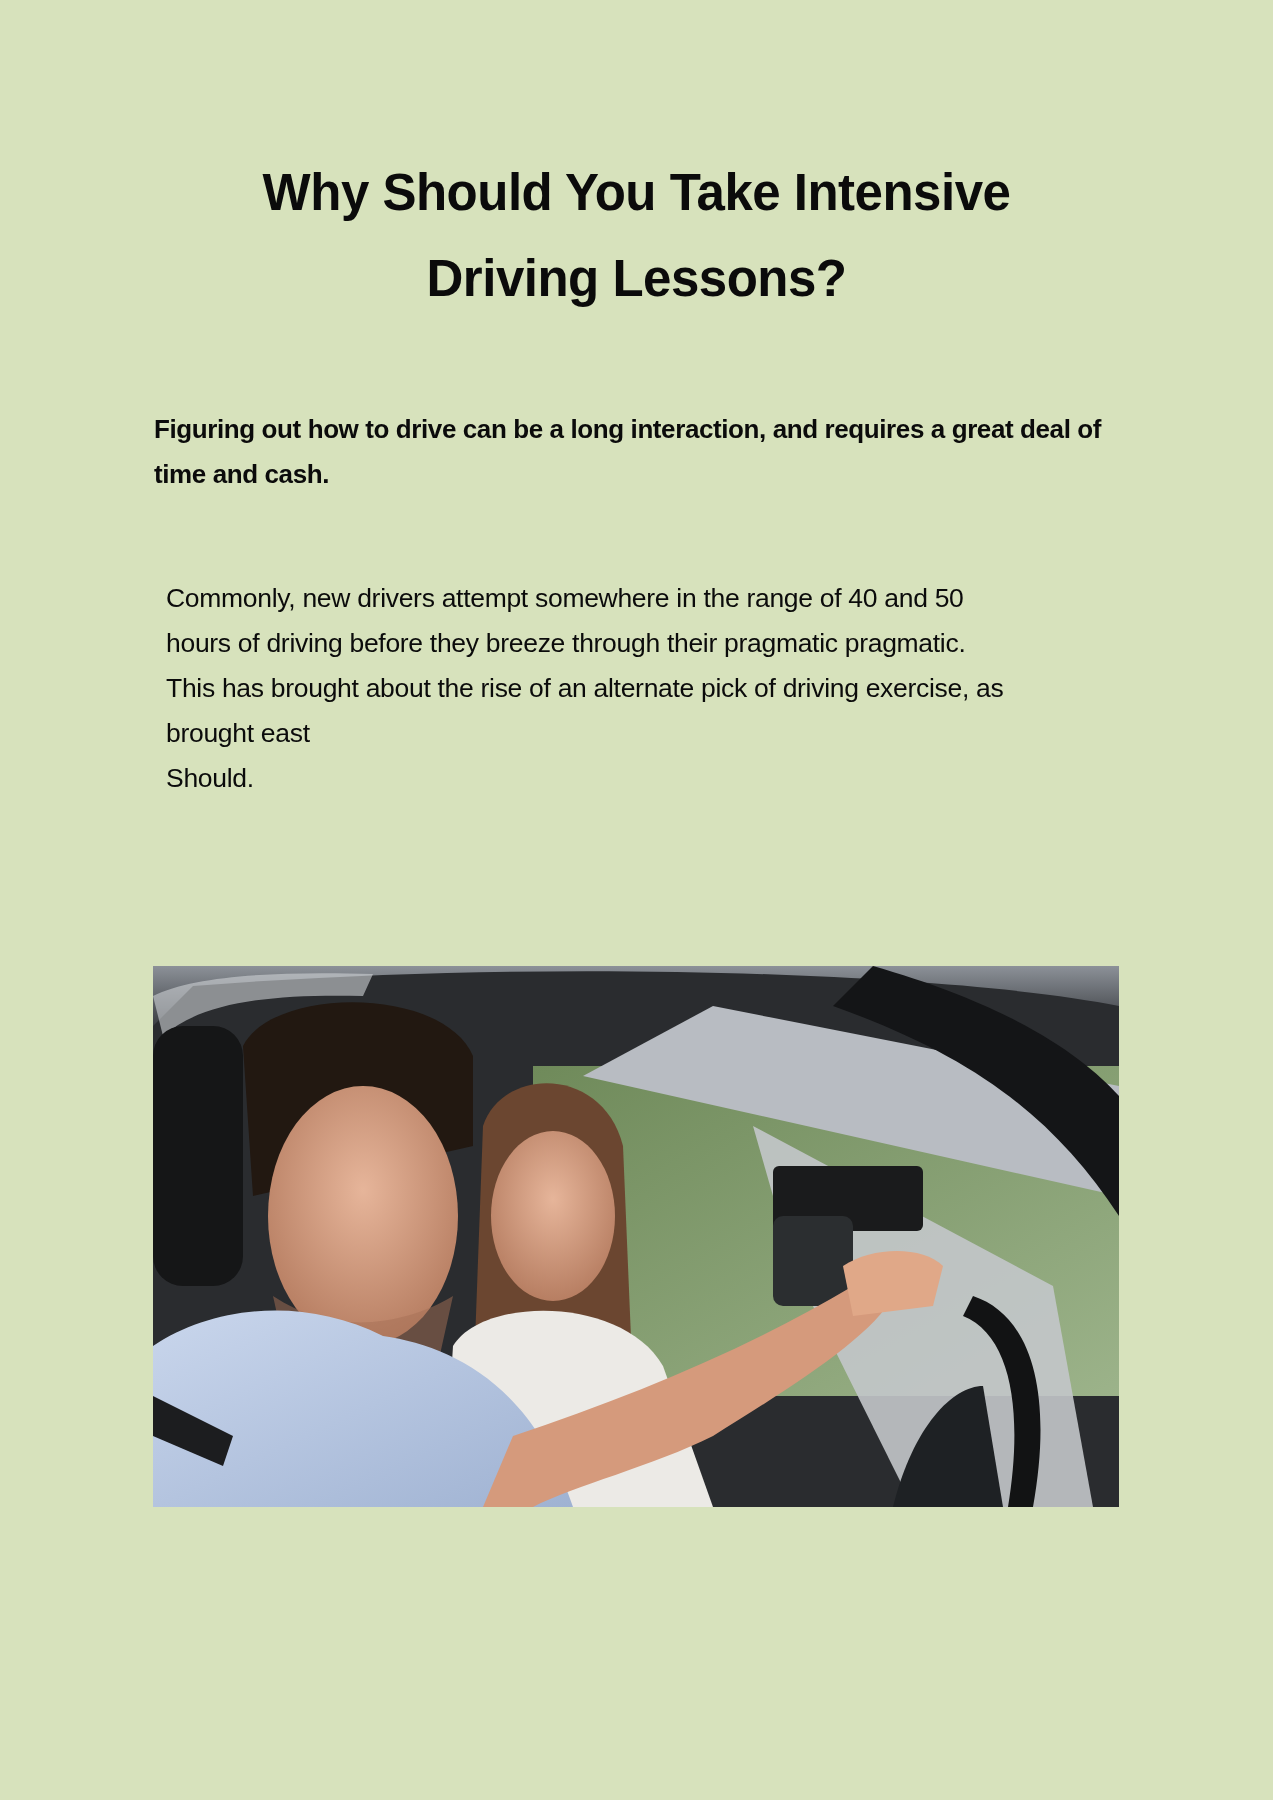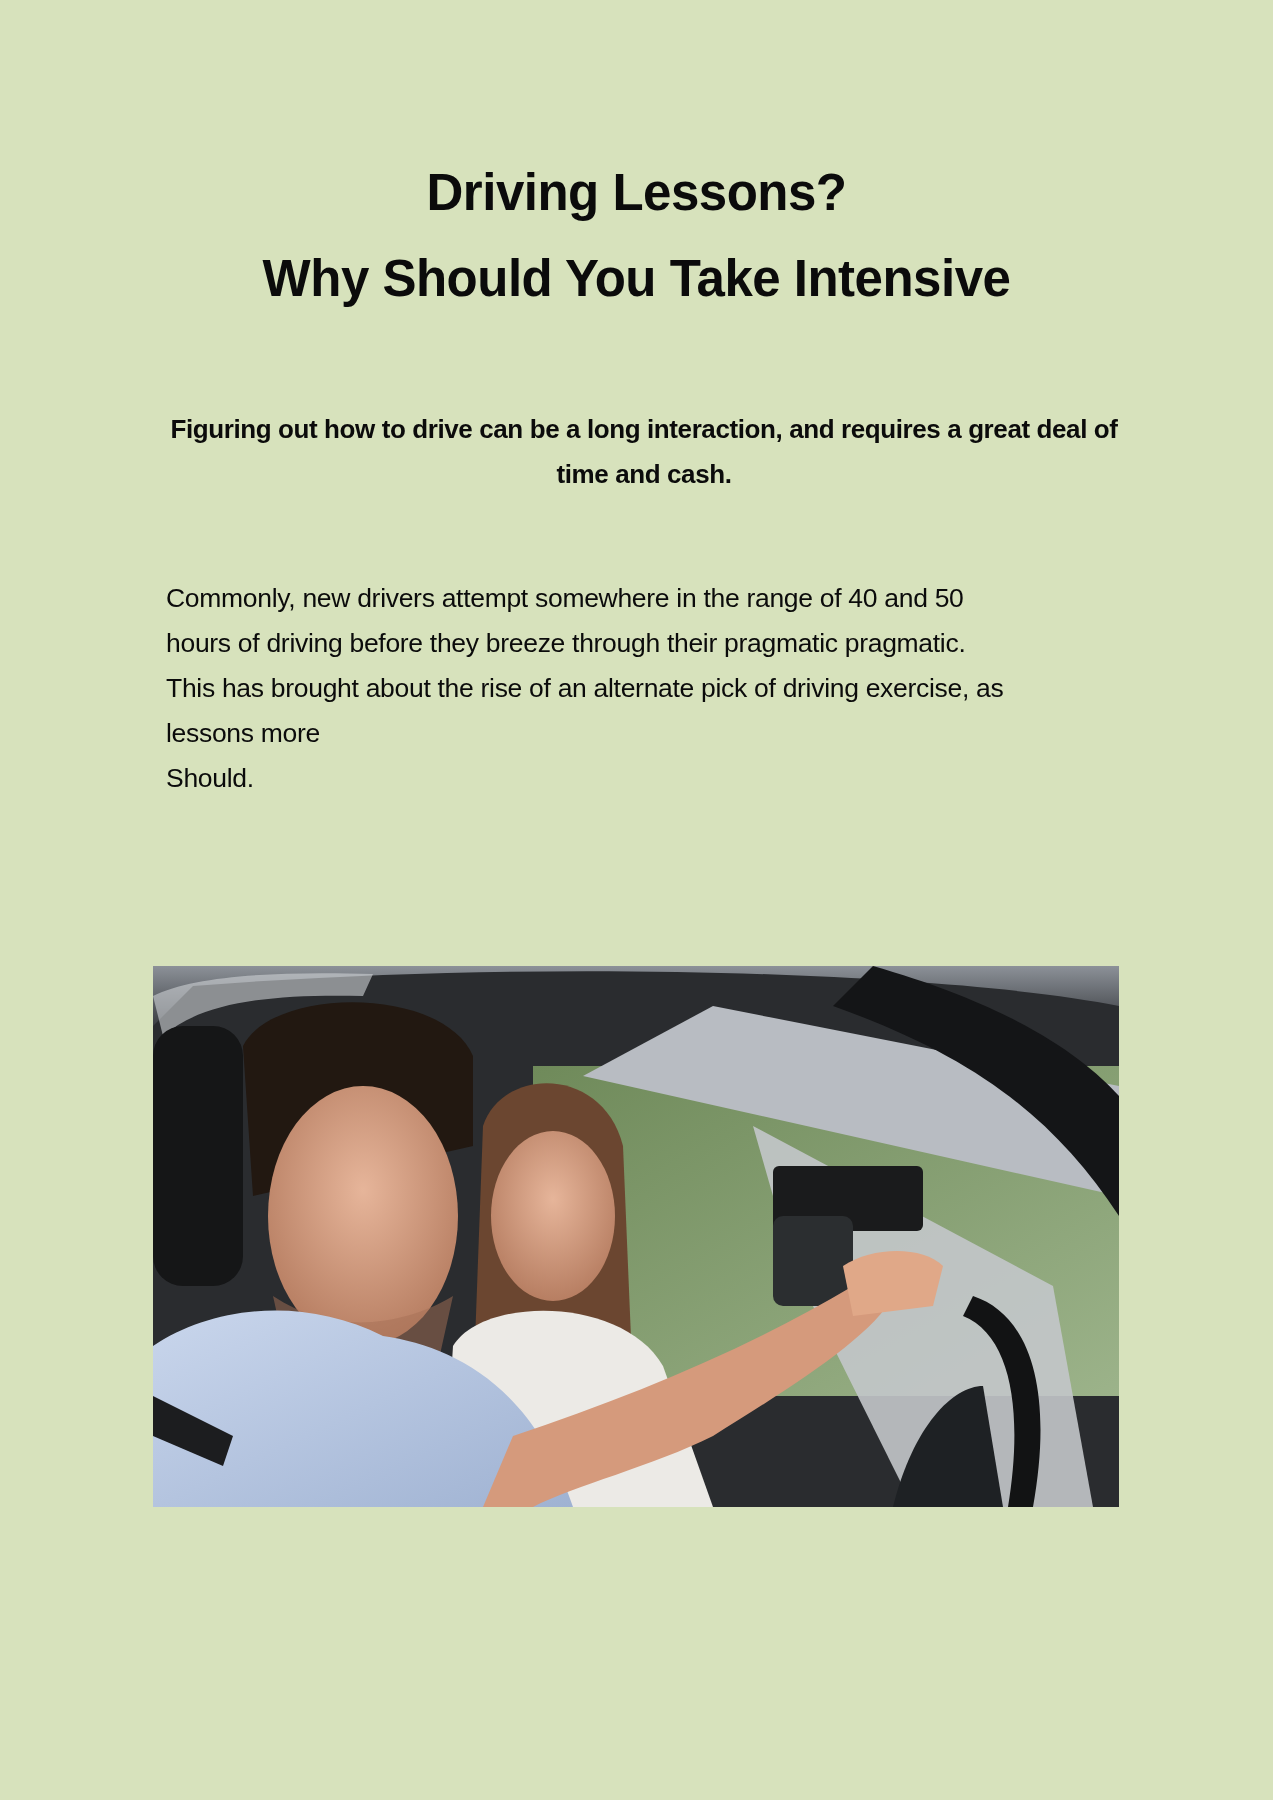--- a/index.html
+++ b/index.html
@@ -21,21 +21,20 @@
       margin: 0;
     }
     .title span { display: block; }
     .lead {
       position: absolute; left: 154px; top: 407px; width: 980px;
       font-weight: bold;
       font-size: 26px;
       line-height: 45px;
       letter-spacing: -0.4px;
       margin: 0;
-      text-align: center;
     }
     .body {
       position: absolute; left: 154px; top: 564px; width: 990px;
       font-size: 26.5px;
       line-height: 45px;
       letter-spacing: -0.3px;
       margin: 12px;
     }
     .body span { display: block; white-space: nowrap; }
     .photo {
@@ -43,31 +42,31 @@
       width: 966px; height: 541px;
       overflow: hidden;
       background: #1b1d1f;
     }
     .photo svg { display: block; }
   </style>
 </head>
 <body>
 
 <h1 class="title">
+  <span>Why Should You Take Intensive</span>
   <span>Driving Lessons?</span>
-  <span>Why Should You Take Intensive</span>
 </h1>
 
 <p class="lead">Figuring out how to drive can be a long interaction, and requires a great deal of time and cash.</p>
 
 <p class="body">
   <span>Commonly, new drivers attempt somewhere in the range of 40 and 50</span>
   <span>hours of driving before they breeze through their pragmatic pragmatic.</span>
   <span>This has brought about the rise of an alternate pick of driving exercise, as</span>
-  <span>lessons more</span>
+  <span>brought east</span>
   <span>Should.</span>
 </p>
 
 <div class="photo" title="Couple smiling in a car">
   <svg width="966" height="541" viewBox="0 0 966 541" xmlns="http://www.w3.org/2000/svg">
     <defs>
       <linearGradient id="bgGreen" x1="0" y1="0" x2="1" y2="1">
         <stop offset="0" stop-color="#6f8a5a"></stop>
         <stop offset="1" stop-color="#9cb38a"></stop>
       </linearGradient>

